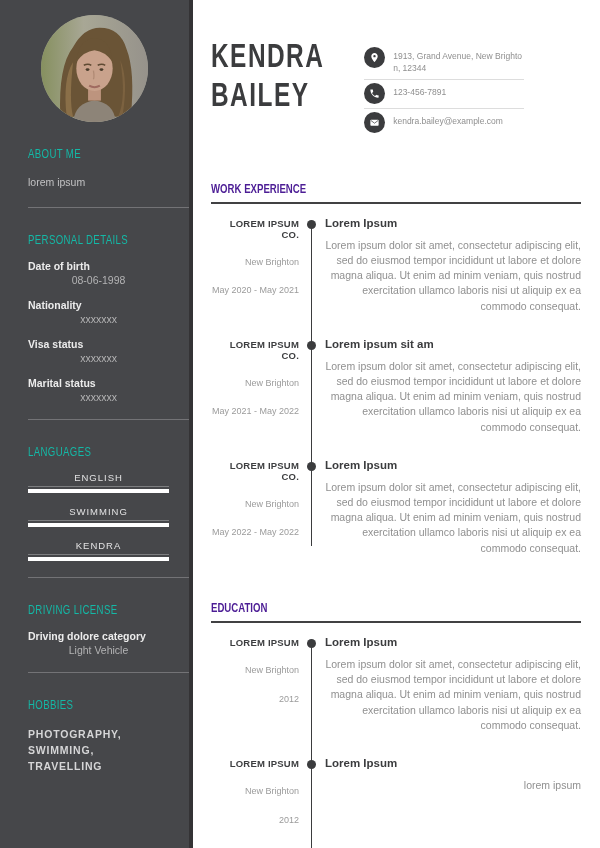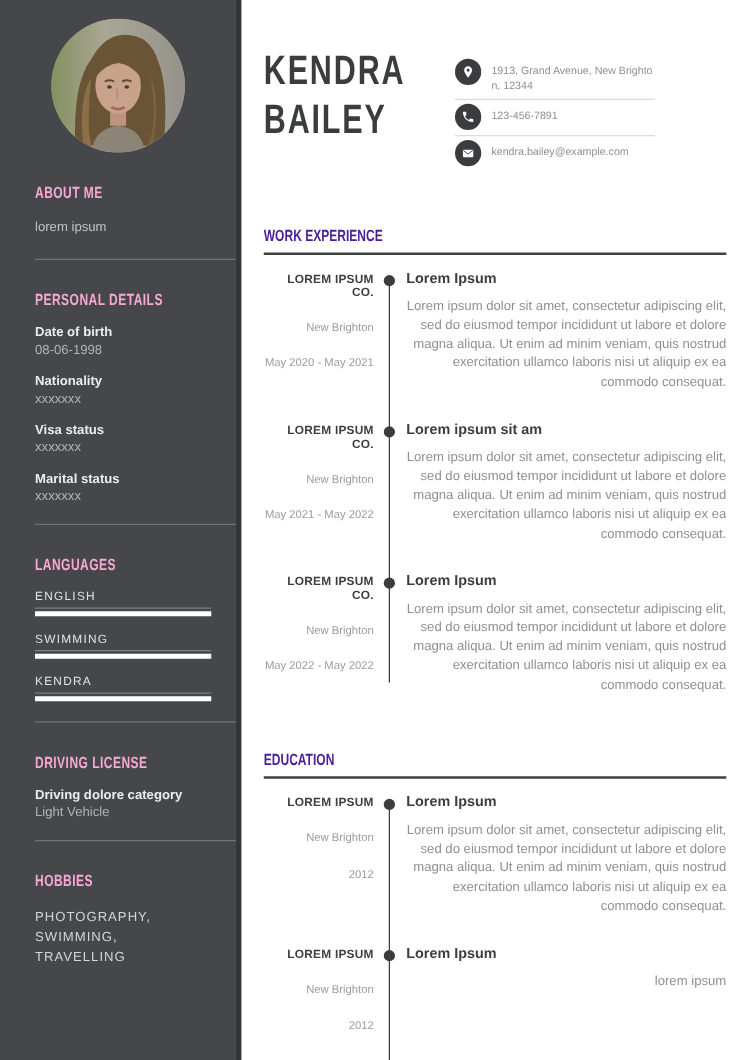--- a/index.html
+++ b/index.html
@@ -8,35 +8,35 @@
   .page { display:flex; width:600px; height:848px; overflow:hidden; background:#fff; }
 
   
   .sidebar { flex:0 0 193px; width:193px; background:#46474a; border-right:4px solid #343335;
              color:#c9c9ca; overflow:hidden; }
   .photo-wrap { width:107px; height:107px; border-radius:50%; overflow:hidden; margin:15px auto 0 auto;
                 background:#9a9a90; }
   .photo-wrap svg { display:block; width:107px; height:107px; }
 
   .side-sec { padding:0 20px 0 28px; }
-  .side-h2 { margin-top:24px; color:#f9a8d4; font-size:13px; font-weight:bold; letter-spacing:0.5px; }
+  .side-h2 { margin-top:24px; color:#14b8a6; font-size:13px; font-weight:normal; letter-spacing:0.5px; }
   .cond { display:inline-block; transform:scaleX(0.74); transform-origin:0 50%; white-space:nowrap; }
   .side-text { margin-top:14px; font-size:10.5px; color:#c2c2c3; line-height:1.5; }
   .side-div { border:none; border-top:1px solid #737376; margin:16px 0 0 28px; }
 
   .pd-item { margin-top:13px; }
   .pd-label { font-size:10.5px; font-weight:bold; color:#ececec; }
-  .pd-value { font-size:10.5px; color:#b3b3b4; margin-top:2px; }
+  .pd-value { font-size:10.5px; color:#b3b3b4; margin-top:2px;text-align:center; }
 
   .lang-item { margin-top:13px; }
   .lang-label { font-size:9.5px; letter-spacing:1px; color:#e2e2e3;
-                padding-bottom:3px; border-bottom:1px solid rgba(255,255,255,0.3); }
+                padding-bottom:3px; border-bottom:1px solid rgba(255,255,255,0.3);text-align:center; }
   .lang-bar-fill { height:4px; background:#ffffff; margin-top:2px; }
 
-  .hobbies-text { margin-top:14px; font-size:10.5px; letter-spacing:0.8px; color:#d6d6d7; line-height:1.55; }
+  .hobbies-text { margin-top:14px; font-size:10.5px; letter-spacing:0.8px; color:#d6d6d7; line-height:1.55;font-weight:bold; }
 
   
   .main { flex:1; padding:0 19px 0 18px; position:relative; }
   .top { display:flex; align-items:flex-start; padding-top:42px; }
   .name { color:#3b3c3e; font-weight:bold; font-size:33px; line-height:0.87; letter-spacing:2px; }
   .name div { transform:scaleX(0.74); transform-origin:0 50%; white-space:nowrap; }
   .name div + div { margin-top:10px; }
 
   .contacts { width:160px; margin-top:2px; }
   .contact-row { display:flex; align-items:flex-start; gap:8px; padding:3px 0 4px 0; }

